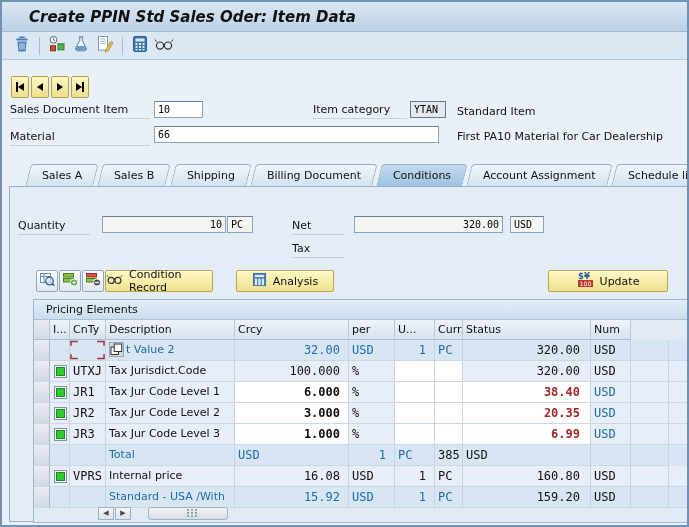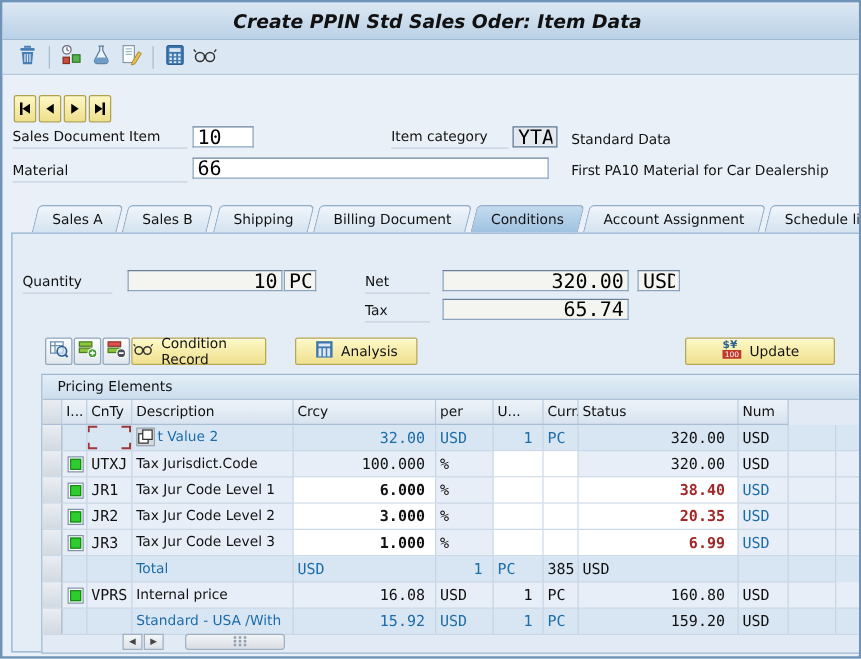--- a/index.html
+++ b/index.html
@@ -1,39 +1,39 @@
 <!DOCTYPE html>
 <html><head>
 <meta charset="utf-8">
 <style>
   html,body{margin:0;padding:0;background:#cfd8e2;}
   #app{position:relative;width:689px;height:527px;box-sizing:border-box;border:2px solid #6e93b7;
        background:#e9f0f8;font-family:"DejaVu Sans",sans-serif;overflow:hidden;color:#111;}
   
   .titlebar{position:absolute;left:0;top:0;right:0;height:29px;
             background:linear-gradient(#dce8f3,#bad1e6);border-bottom:1px solid #9fb9d2;
-            display:flex;align-items:center;padding-left:11px;justify-content:center;}
+            display:flex;align-items:center;padding-left:27px;}
   .titlebar .ttl{font-style:italic;font-weight:bold;font-size:15px;}
   
   .toolbar{position:absolute;left:0;top:30px;right:0;height:27px;background:#dbe7f2;
            border-bottom:1px solid #b4c9dc;display:flex;align-items:center;padding-left:8px;}
   .tbtn{width:24px;height:24px;display:flex;align-items:center;justify-content:center;border-radius:2px;}
   .tsep{width:1px;height:18px;background:#a9bccd;margin:0 5px;}
   
   .navbtns{position:absolute;left:9px;top:74px;display:flex;gap:2px;}
   .navbtn{width:16px;height:20px;background:linear-gradient(#fdf7c4,#eedf8e);
           border:1px solid #b3a24c;border-radius:2px;display:flex;align-items:center;justify-content:center;}
   .tl{width:0;height:0;border:4.5px solid transparent;border-right:6px solid #000;border-left:0;}
   .tr{width:0;height:0;border:4.5px solid transparent;border-left:6px solid #000;border-right:0;}
   .vb{width:2px;height:10px;background:#000;}
   
   .flabel{position:absolute;font-size:11px;border-bottom:1px solid #c6d2e0;height:15px;}
   .ftext{position:absolute;font-size:11px;}
   .field{position:absolute;height:17px;box-sizing:border-box;border:1px solid #8aa3bf;border-top-color:#68809c;
-         background:#fff;font-family:"DejaVu Sans Mono",monospace;font-size:16px;padding:0 3px;}
+         background:#fff;font-family:"DejaVu Sans Mono",monospace;font-size:10px;padding:0 3px;}
   .field.ro{background:#f4f5f1;text-align:right;}
   .field.unit{text-align:left;background:#f4f5f1;}
   .field.keybox{background:#e3e9ef;border-color:#5f7a96;}
   
   .tabstrip{position:absolute;left:26px;top:162px;height:22px;display:flex;gap:4px;}
   .tab{height:21px;padding:0 13px;transform:skewX(-14deg);border:1px solid #93aecb;border-bottom:none;
        border-radius:4px 4px 0 0;background:linear-gradient(#f0f5fa,#d4e3f0);
        display:flex;align-items:center;}
   .tab span{transform:skewX(14deg);font-size:11px;white-space:nowrap;}
   .tab.active{background:linear-gradient(#c4dbee,#9fc2e1);}
@@ -168,21 +168,21 @@
     <div class="navbtn">
         <span class="tr"></span>
         <span class="vb"></span>
       </div>
   </div>
 
   <span class="flabel" style="left:8px;top:101px;width:140px;">Sales Document Item</span>
   <input class="field" style="left: 152px; top: 99px; width: 49px;" value="10">
   <span class="flabel" style="left:311px;top:101px;width:94px;">Item category</span>
   <input class="field keybox" style="left: 408px; top: 99px; width: 36px;" value="YTAN">
-  <span class="ftext" style="left:455px;top:103px;">Standard Data</span>
+  <span class="ftext" style="left:455px;top:103px;">Standard Item</span>
 
   <span class="flabel" style="left:8px;top:128px;width:140px;">Material</span>
   <input class="field" style="left: 152px; top: 124px; width: 285px;" value="66">
   <span class="ftext" style="left:455px;top:128px;text-align:center;">First PA10 Material for Car Dealership</span>
 
   <div class="tabstrip">
       <div class="tab">
         <span>Sales A</span>
       </div>
       <div class="tab">
@@ -209,21 +209,20 @@
 
     <span class="flabel" style="left:8px;top:32px;width:72px;">Quantity</span>
     <input class="field ro" style="left: 92px; top: 29px; width: 124px;" value="10">
     <input class="field unit" style="left: 217px; top: 29px; width: 26px;" value="PC">
 
     <span class="flabel" style="left:282px;top:32px;width:52px;">Net</span>
     <input class="field ro" style="left: 344px; top: 29px; width: 149px;" value="320.00">
     <input class="field unit" style="left: 500px; top: 29px; width: 34px;" value="USD">
 
     <span class="flabel" style="left:282px;top:55px;width:52px;">Tax</span>
-    <input class="field ro" style="left: 344px; top: 52px; width: 149px;" value="65.74">
 
     <div class="sbtn" style="left:26px;top:83px;">
       <span><svg width="16" height="16" viewBox="0 0 16 16">
             <rect x="1.5" y="2.5" width="10" height="9" fill="#fff" stroke="#6a8cae"></rect>
             <path d="M1.5 5.5h10M5 2.5v9" stroke="#6a8cae"></path>
             <circle cx="10.5" cy="10" r="3.8" fill="#cfe3f2" fill-opacity=".7" stroke="#2a5f94" stroke-width="1.3"></circle>
             <path d="M13.1 12.6l2 2" stroke="#2a5f94" stroke-width="1.6"></path>
           </svg></span>
     </div>
     <div class="sbtn" style="left:49px;top:83px;">

